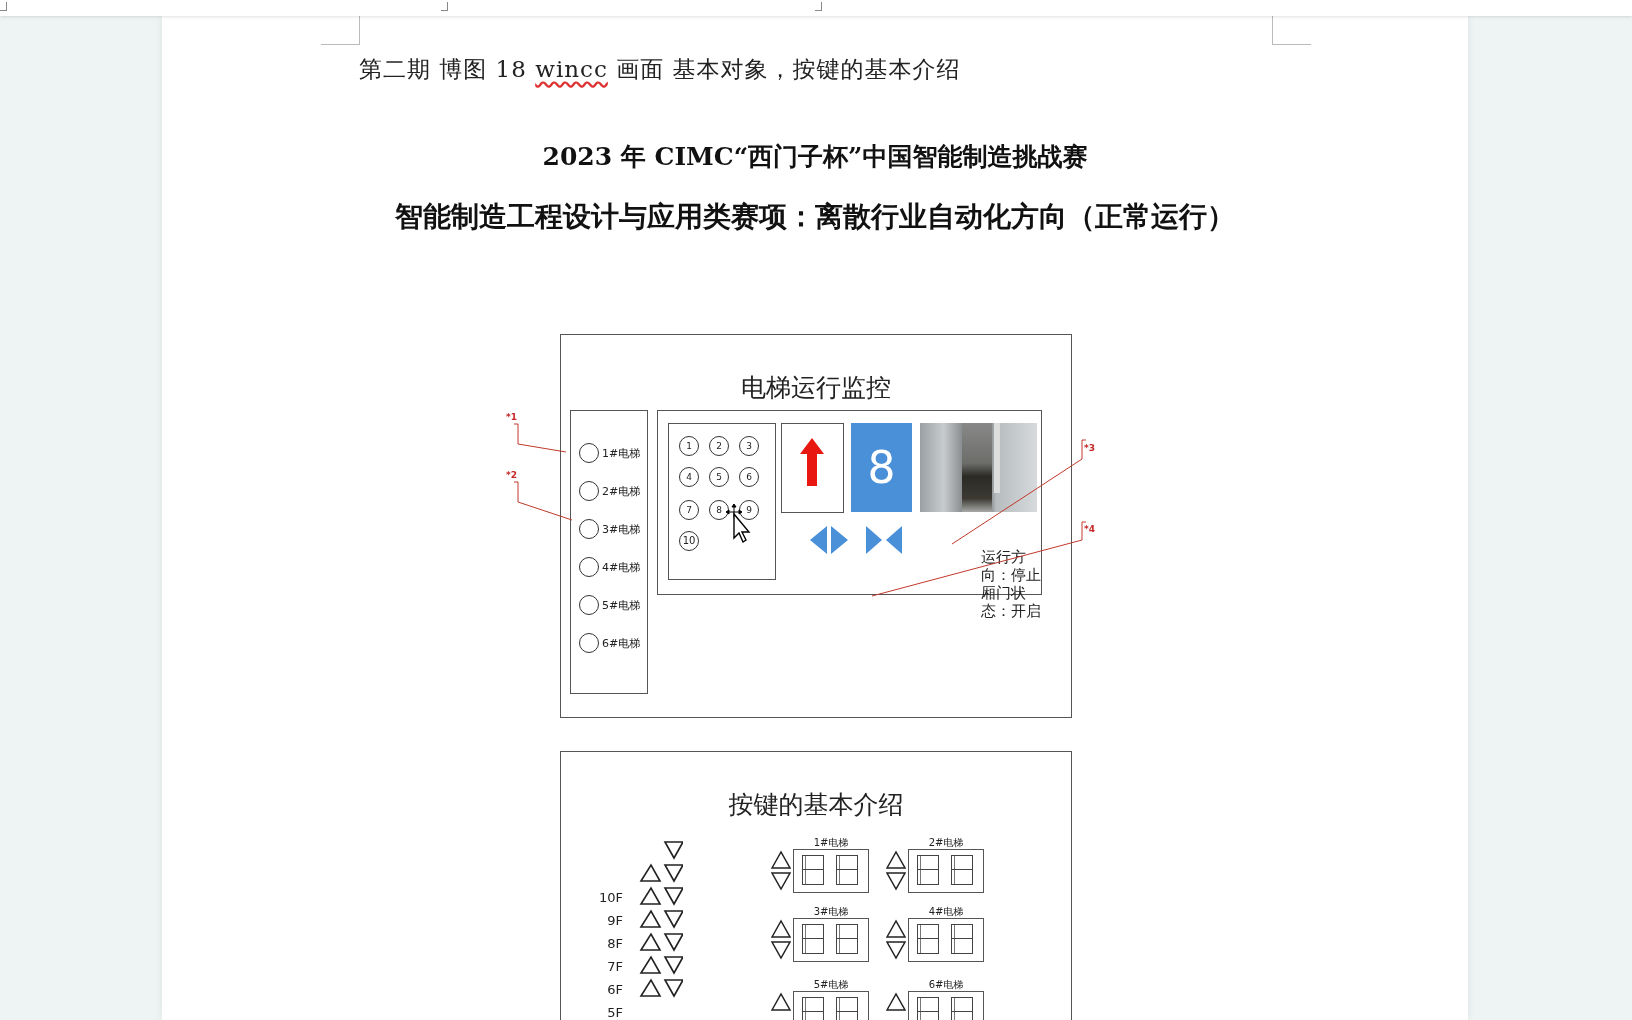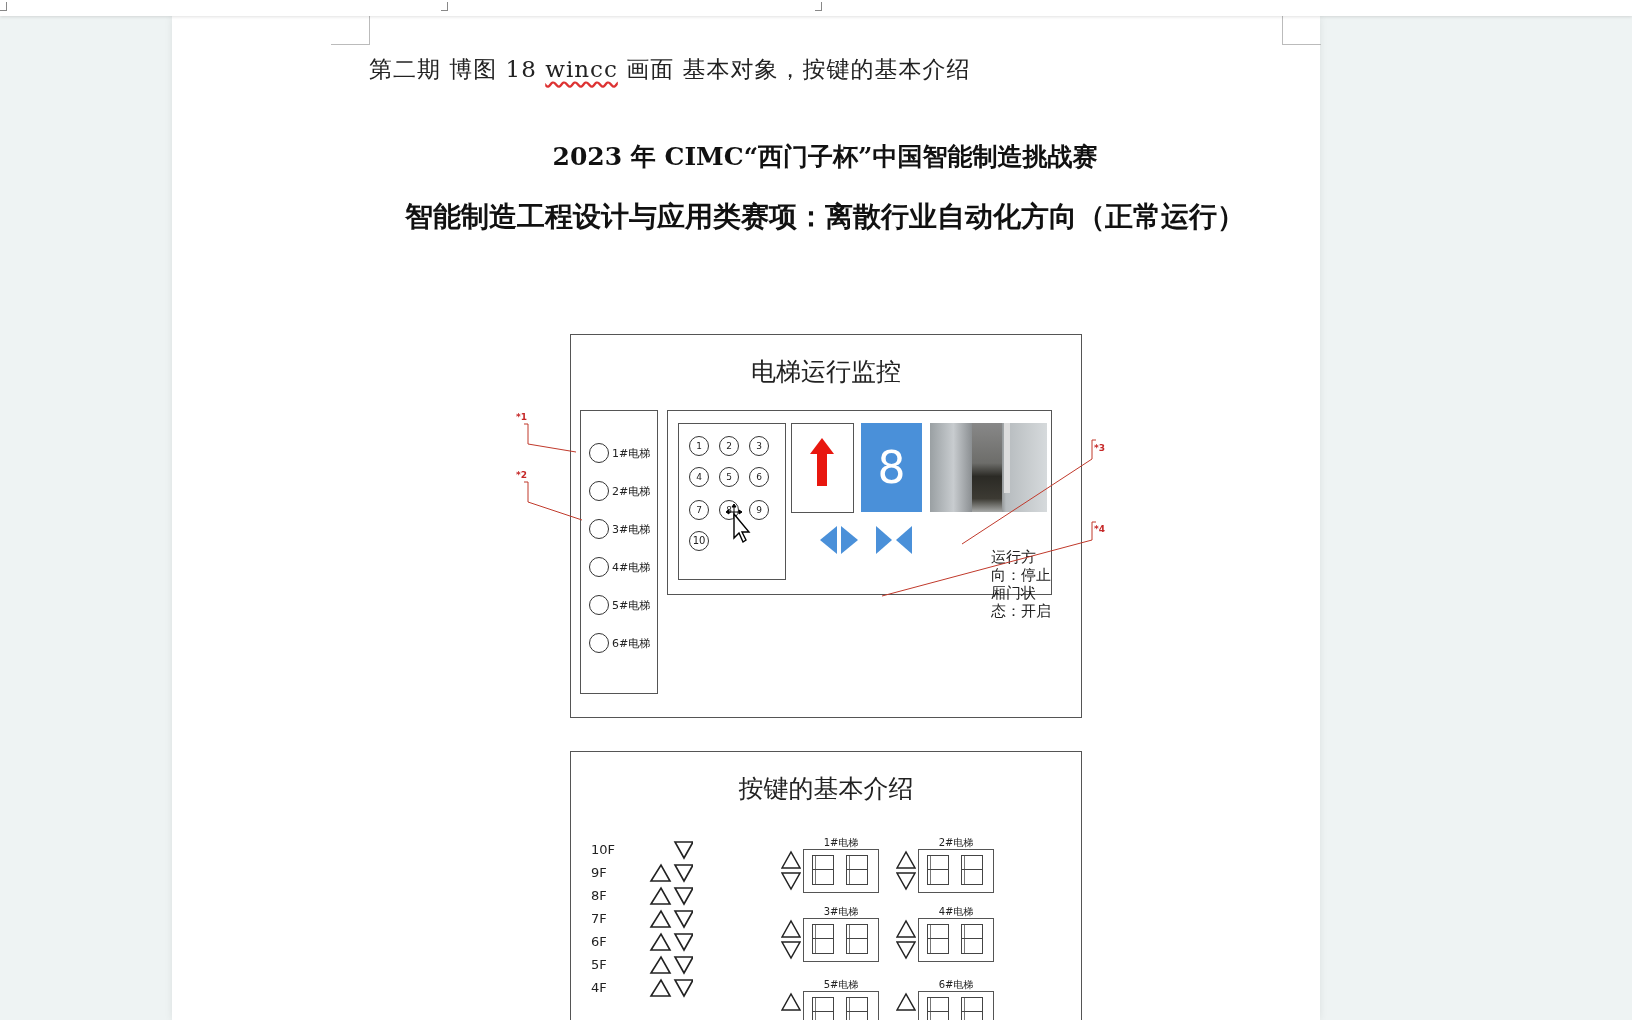--- a/index.html
+++ b/index.html
@@ -1,29 +1,29 @@
 <!DOCTYPE html>
 <html><head>
 <meta charset="utf-8">
 <style>
   html,body{margin:0;padding:0;}
   body{width:1632px;height:1020px;overflow:hidden;background:#eef3f3;font-family:"DejaVu Sans",sans-serif;position:relative;}
   .ruler{position:absolute;left:0;top:0;width:1632px;height:16px;background:#fff;box-shadow:0 1px 3px rgba(0,0,0,0.12);z-index:5;}
   .ruler .tick{position:absolute;top:2px;width:6px;height:8px;border-right:1px solid #888;border-bottom:1px solid #888;}
-  .page{position:absolute;left:172px;top:16px;width:1148px;height:1004px;background:#fff;box-shadow:0 0 8px rgba(0,0,0,0.08);}
+  .page{position:absolute;left:162px;top:16px;width:1306px;height:1004px;background:#fff;box-shadow:0 0 8px rgba(0,0,0,0.08);}
   .corner{position:absolute;border-color:#bbb;border-style:solid;width:38px;height:28px;}
   .corner.tl{left:159px;top:0;border-width:0 1px 1px 0;}
   .corner.tr{left:1110px;top:0;border-width:0 0 1px 1px;}
   .heading-line{position:absolute;left:197px;top:38px;font-family:"DejaVu Serif",serif;font-size:23px;color:#222;letter-spacing:1px;white-space:nowrap;}
   .heading-line .wavy{text-decoration:underline wavy #d33;text-underline-offset:4px;}
   .title1{position:absolute;left:0;width:1306px;top:124px;text-align:center;font-family:"DejaVu Serif",serif;font-weight:bold;font-size:25px;color:#111;}
   .title2{position:absolute;left:0;width:1306px;top:182px;text-align:center;font-family:"DejaVu Sans",sans-serif;font-weight:bold;font-size:28px;color:#111;}
 
   .fig1{position:absolute;left:398px;top:318px;width:510px;height:382px;border:1.5px solid #555;}
-  .fig-title{position:absolute;left:0;width:100%;text-align:center;font-size:25px;color:#222;}
+  .fig-title{position:absolute;left:0;width:100%;text-align:center;font-size:25px;color:#222;margin-top:16px;}
   .el-list{position:absolute;left:9px;top:75px;width:76px;height:282px;border:1.5px solid #555;}
   .el-item{position:absolute;left:8px;display:flex;align-items:center;gap:3px;cursor:pointer;}
   .el-item .radio{width:18px;height:18px;border:1.5px solid #333;border-radius:50%;}
   .el-item .lbl{font-size:11px;color:#222;}
   .ctrl{position:absolute;left:96px;top:75px;width:383px;height:183px;border:1.5px solid #555;}
   .keypad{position:absolute;left:10px;top:12px;width:106px;height:155px;border:1.5px solid #555;}
   .key{position:absolute;width:18px;height:18px;border:1.5px solid #333;border-radius:50%;font-size:9px;line-height:18px;text-align:center;color:#222;cursor:pointer;}
   .dir-box{position:absolute;left:123px;top:12px;width:61px;height:88px;border:1.5px solid #555;}
   .floor-box{position:absolute;left:193px;top:12px;width:61px;height:89px;background:#4a90d9;color:#fff;font-size:44px;text-align:center;line-height:89px;}
   .camera{position:absolute;left:262px;top:12px;width:117px;height:89px;background:linear-gradient(90deg,#9aa0a3 0%,#c8cccf 20%,#7b7f82 40%,#3a3a36 52%,#b7bcbf 65%,#d6dadc 100%);overflow:hidden;}
@@ -31,21 +31,21 @@
   .camera .door2{position:absolute;left:74px;top:0;width:6px;height:70px;background:#ddd;}
   .door-btns{position:absolute;left:150px;top:113px;display:flex;gap:14px;}
   .status-text{position:absolute;left:283px;top:137px;font-size:15px;color:#222;line-height:18px;margin-left:40px;}
   .msg-box{position:absolute;left:96px;top:266px;width:383px;height:84px;border:1.5px solid #555;}
   .msg{position:absolute;left:0;width:100%;top:27px;text-align:center;font-size:24px;color:#6ab04c;}
 
   .anno{position:absolute;font-size:9px;color:#c62828;font-weight:bold;}
   .lines{position:absolute;left:0;top:0;pointer-events:none;}
 
   .fig2{position:absolute;left:398px;top:735px;width:510px;height:290px;border:1.5px solid #555;border-bottom:none;}
-  .floor-lbl{position:absolute;left:20px;width:42px;text-align:left;font-size:13px;color:#222;}
+  .floor-lbl{position:absolute;left:20px;width:42px;text-align:right;font-size:13px;color:#222;margin-top:48px;}
   .tri{position:absolute;cursor:pointer;}
   .disp-lbl{position:absolute;font-size:10px;color:#222;width:76px;text-align:center;}
   .disp{position:absolute;width:74px;height:42px;border:1.5px solid #555;}
   .seg{position:absolute;top:5px;width:22px;height:30px;border:1.5px solid #444;box-sizing:border-box;}
   .seg:after{content:"";position:absolute;left:0;right:0;top:13px;border-top:1.5px solid #444;}
   .seg:before{content:"";position:absolute;left:2px;top:0;bottom:0;border-left:1px solid #777;}
 
   .cursor{position:absolute;left:725px;top:504px;}
 </style>
 </head>

